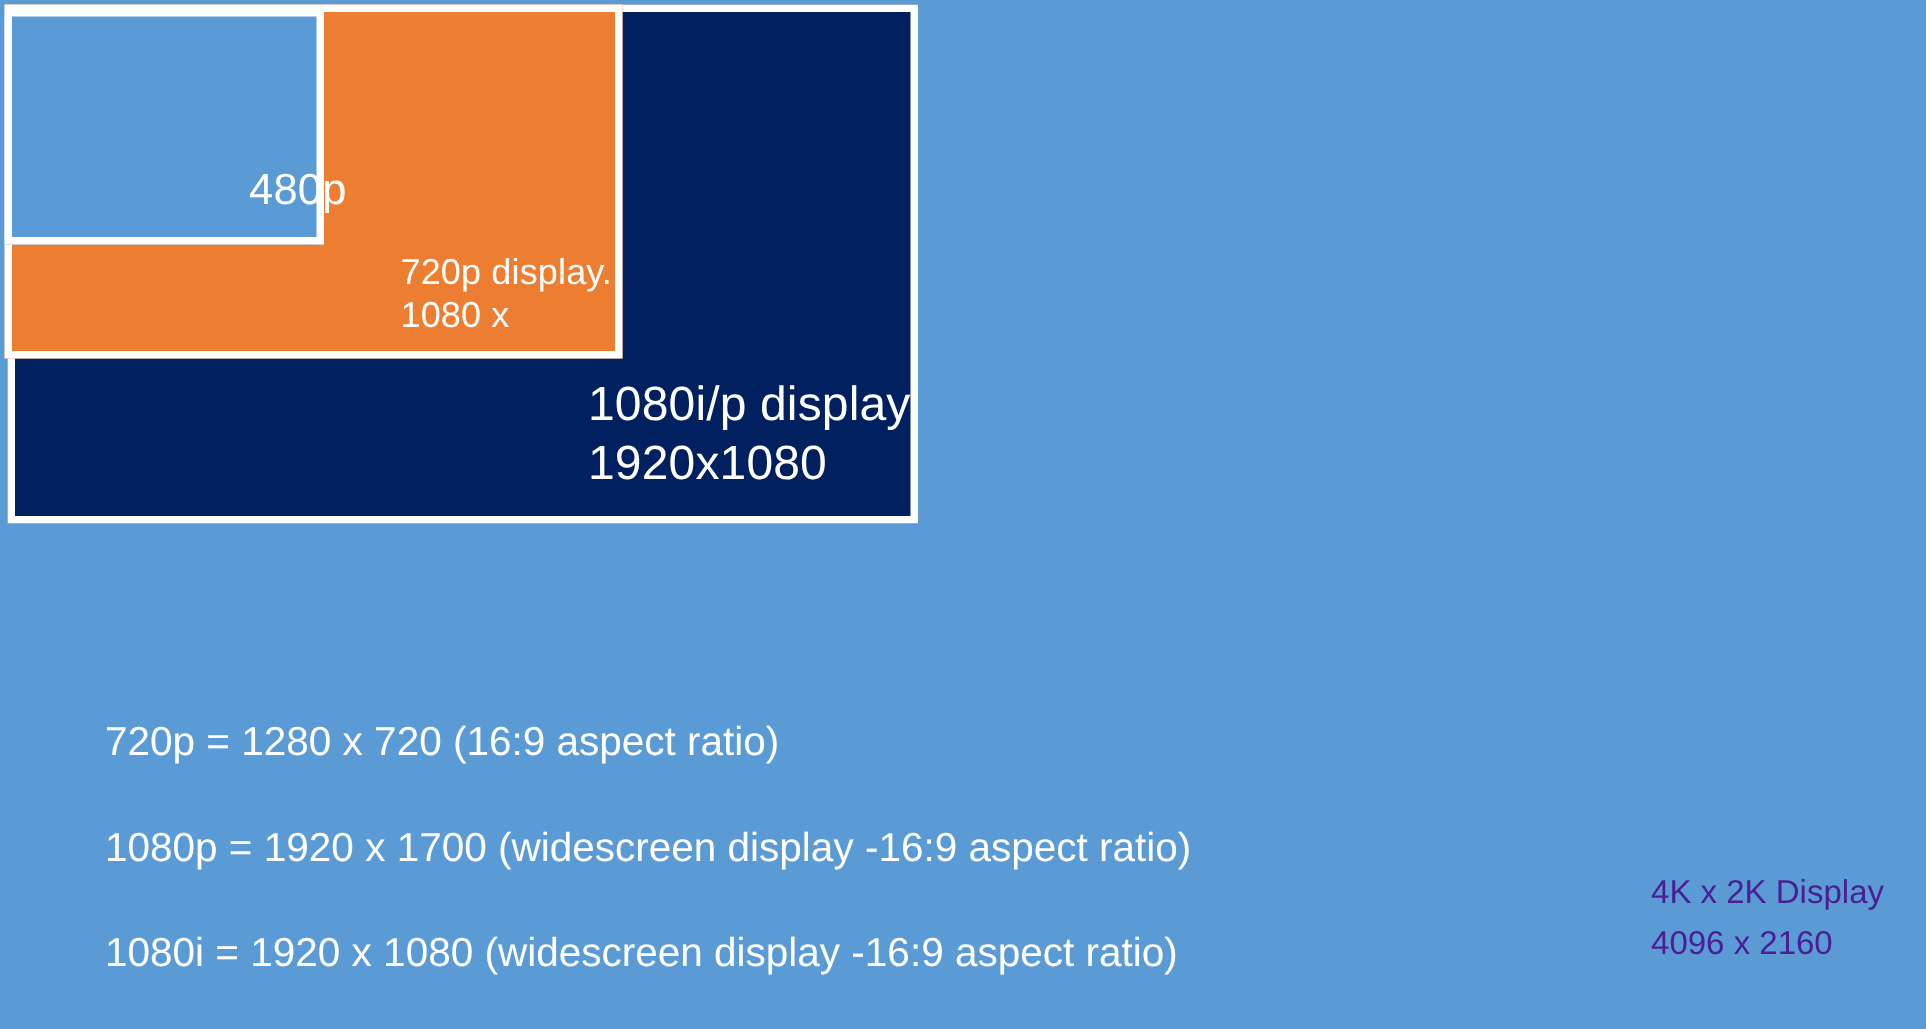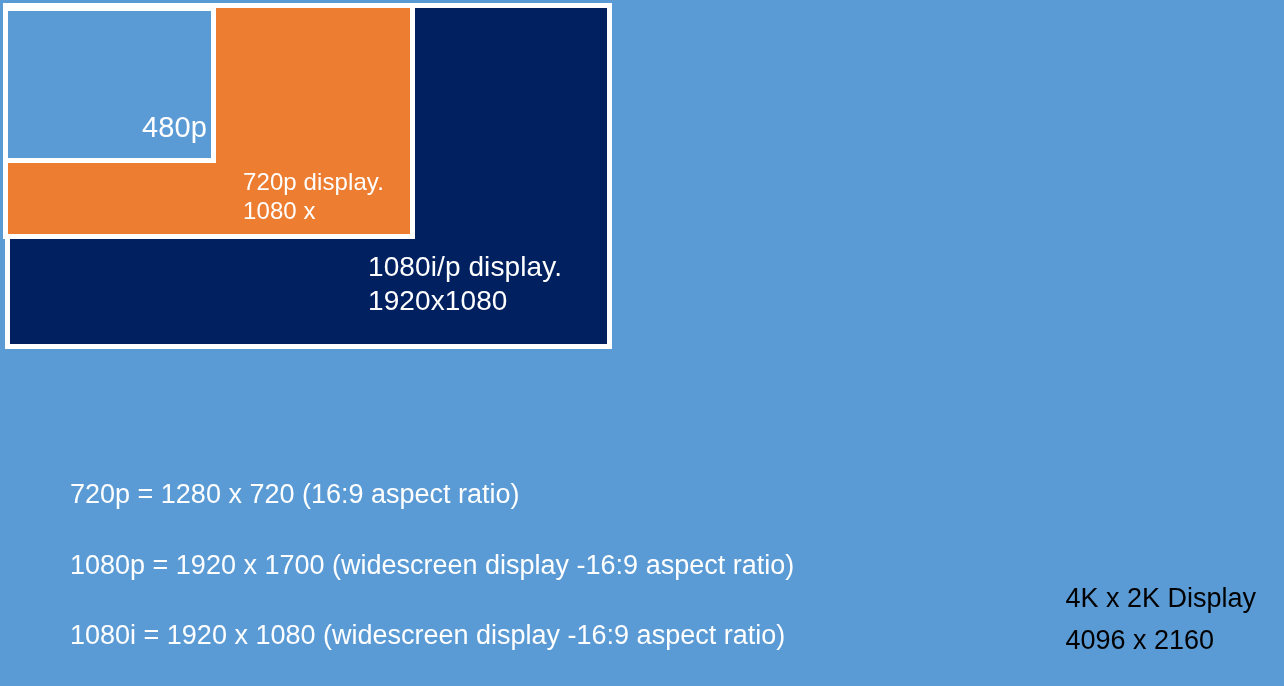--- a/index.html
+++ b/index.html
@@ -57,20 +57,21 @@
   }
 
   
   .box-label {
     position: absolute;
     color: #FFFFFF;
     font-weight: 400;
     line-height: 1.22;
     white-space: pre-line;
     letter-spacing: 0.1px;
+    padding-left: 24px;
   }
 
   #label-480 {
     z-index: 6;
     left: 0px;
     top: 110px;
     width: 207px;
     text-align: right;
     font-size: 29px;
   }
@@ -83,21 +84,21 @@
     text-align: left;
     font-size: 24px;
   }
 
   #label-1080 {
     z-index: 6;
     left: 368px;
     top: 250px;
     width: 245px;
     text-align: left;
-    font-size: 28px;
+    font-size: 32px;
   }
 
   
   #legend-block {
     position: absolute;
     left: 70px;
     top: 446px;
     width: 1000px;
     z-index: 5;
     color: #FFFFFF;
@@ -107,22 +108,22 @@
     white-space: nowrap;
   }
   #legend-block .legend-line { display: block; margin-top: 26px; }
 
   
   #fourk-block {
     position: absolute;
     right: 28px;
     top: 578px;
     z-index: 5;
-    color: #000000;
-    font-size: 27px;
+    color: #4c1d95;
+    font-size: 22px;
     line-height: 1.55;
     text-align: left;
     white-space: nowrap;
   }
   #fourk-block .fourk-line { display: block; }
 </style>
 </head>
 <body>
 
 <div id="slide">

